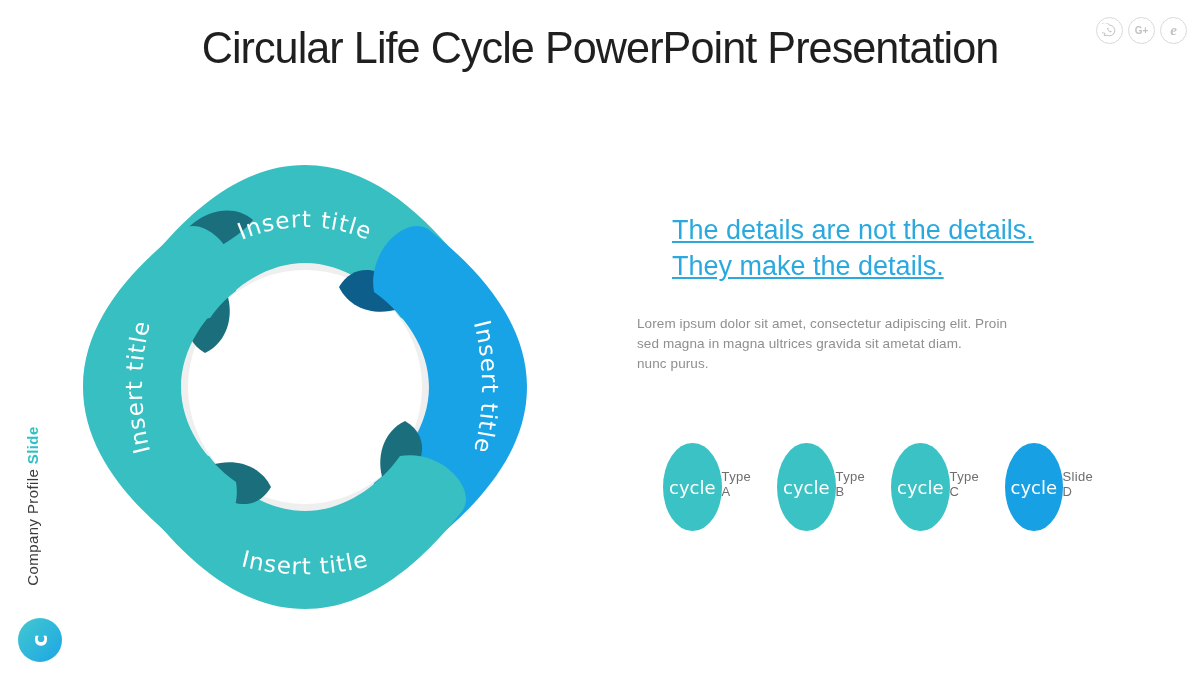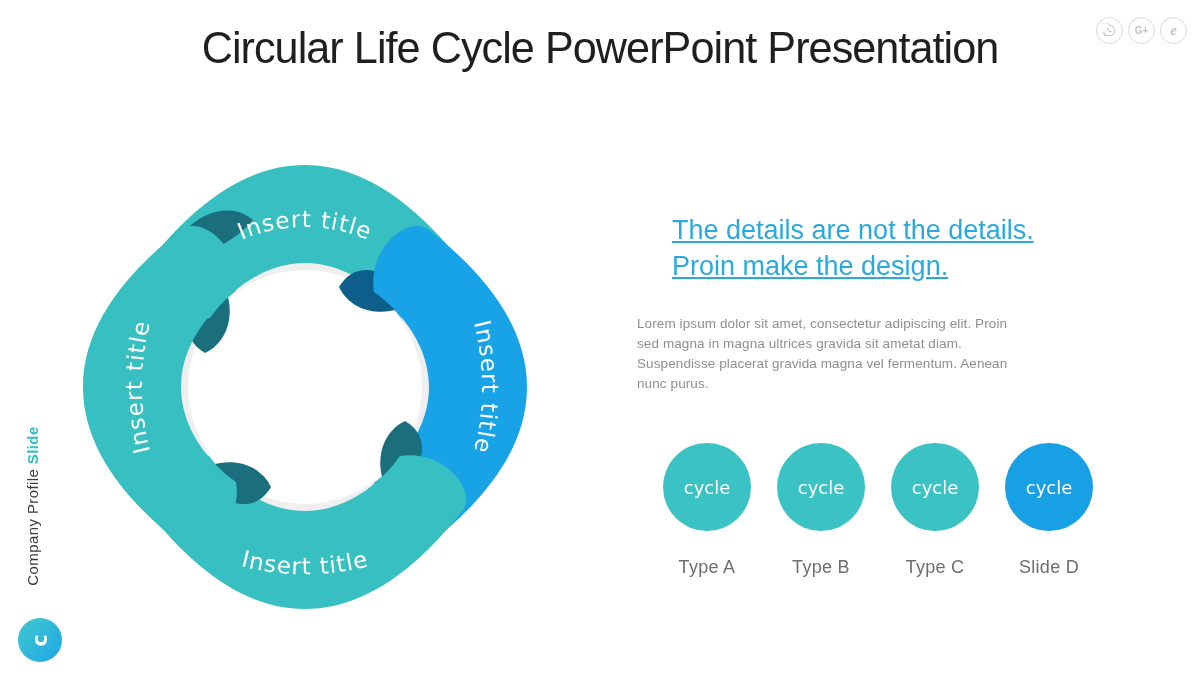--- a/index.html
+++ b/index.html
@@ -48,27 +48,27 @@
   .heading{
     position:absolute;left:672px;top:212px;
     font-size:27px;line-height:36px;font-weight:400;color:#2ba9df;
   }
   .body-text{
     position:absolute;left:637px;top:314px;
     font-size:13.5px;line-height:20px;color:#8f8f8f;letter-spacing:.1px;
   }
   .body-text div{white-space:nowrap;}
   .cycles{position:absolute;left:663px;top:443px;display:flex;gap:26px;}
-  .cycle-item{width:88px;display:flex;flex-direction:column;align-items:center;}
+  .cycle-item{width:88px;display:flex;flex-direction:row;align-items:flex-start;}
   .cycle-circle{
     width:88px;height:88px;border-radius:50%;
     display:flex;align-items:center;justify-content:center;
     color:#ffffff;font-size:18px;font-family:"DejaVu Sans",sans-serif;
   }
-  .type-label{margin-top:26px;font-size:18px;color:#6e6e6e;letter-spacing:.3px;}
+  .type-label{margin-top:26px;font-size:13px;color:#6e6e6e;letter-spacing:.3px;}
 </style>
 </head>
 <body>
 
 <div class="slide-title" style="color: rgb(31, 31, 31);">Circular Life Cycle PowerPoint Presentation</div>
 
 <div class="social">
   <div class="sicon">
     <svg width="15" height="15" viewBox="0 0 24 24">
       <path d="M12 3.5a8.5 8.5 0 1 0-7.3 12.9L3.6 20.4l4.2-1A8.5 8.5 0 1 0 12 3.5z" fill="none" stroke="#c2c2c2" stroke-width="1.6"></path>
@@ -135,27 +135,26 @@
   <text class="ribbon-label" text-anchor="middle">
     <textPath href="#tp-bottom" startOffset="50%">Insert title</textPath>
   </text>
   <text class="ribbon-label" text-anchor="middle">
     <textPath href="#tp-left" startOffset="50%">Insert title</textPath>
   </text>
 </svg>
 
 <div class="heading" style="color: rgb(43, 169, 223); text-decoration: underline;">
   <div>The details are not the details.</div>
-  <div>Proin make the design.</div>
+  <div>They make the details.</div>
 </div>
 
 <div class="body-text">
   <div>Lorem ipsum dolor sit amet, consectetur adipiscing elit. Proin</div>
   <div>sed magna in magna ultrices gravida sit ametat diam.</div>
-  <div>Suspendisse placerat gravida magna vel fermentum. Aenean</div>
   <div>nunc purus.</div>
 </div>
 
 <div class="cycles">
   <div class="cycle-item">
     <div class="cycle-circle" style="background: rgb(59, 194, 197);">
       <span>cycle</span>
     </div>
     <div class="type-label">Type A</div>
   </div>

